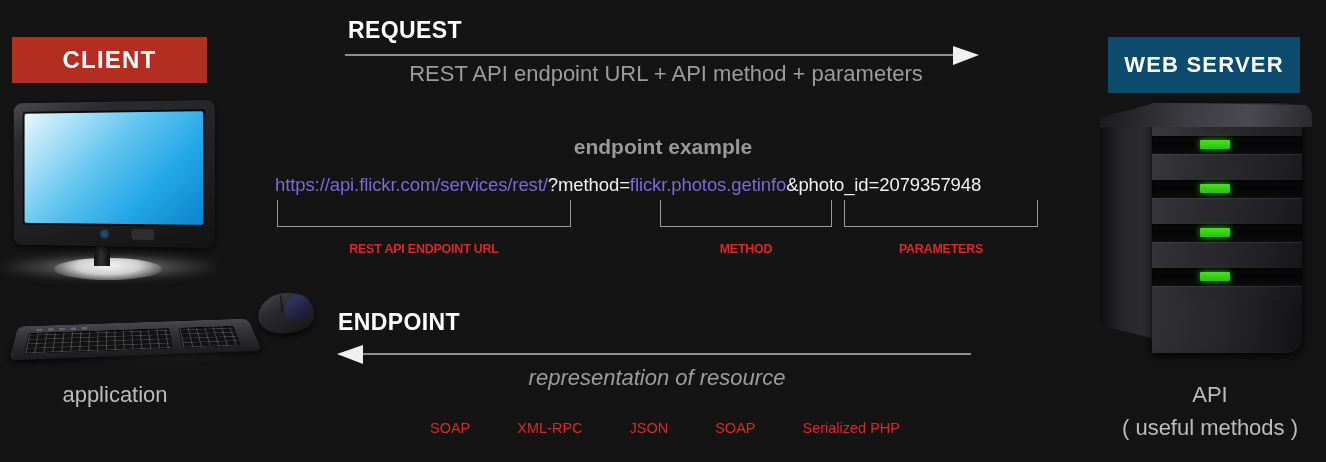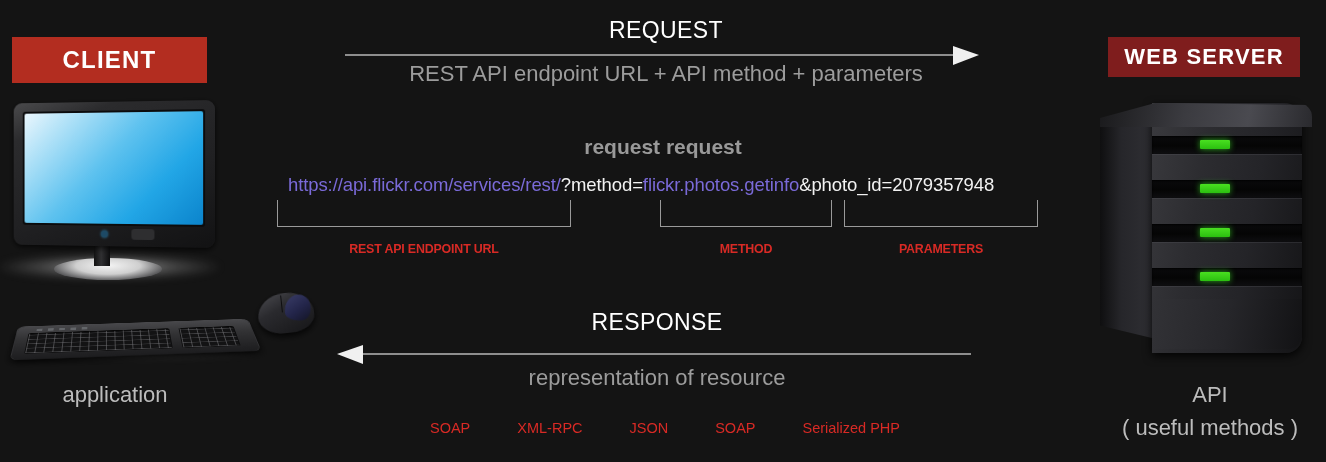--- a/index.html
+++ b/index.html
@@ -32,22 +32,22 @@
     color: #ffffff;
   }
   #client-badge {
     left: 12px; top: 37px;
     width: 195px; height: 46px;
     background: #b32d20;
     font-size: 24px;
   }
   #server-badge {
     left: 1108px; top: 37px;
-    width: 192px; height: 40px;
-    background: #7f1d1d;
+    width: 192px; height: 56px;
+    background: #0c4a6e;
     font-size: 22px;
   }
 
   
   #monitor {
     position: absolute;
     left: 2px; top: 100px;
     width: 216px; height: 160px;
   }
   .mon-bezel {
@@ -249,53 +249,53 @@
     left: 52px; top: 196px;
     width: 150px; height: 50px;
     background: linear-gradient(100deg, #323236 0%, #26262a 50%, #121214 100%);
     border-radius: 0 0 14px 0;
   }
 
   
   .flow-title {
     position: absolute;
     color: #ffffff;
-    font-weight: normal;
+    font-weight: bold;
     font-size: 23px;
     letter-spacing: .4px;
-    text-align: center;
+    text-align: left;
   }
   .flow-sub {
     position: absolute;
     color: #9c9c9c;
     font-size: 22px;
     text-align: center;
   }
   #request-title { left: 348px; top: 17px; width: 636px; }
   #request-sub   { left: 348px; top: 61px; width: 636px; }
   #response-title{ left: 338px; top: 309px; width: 638px; }
-  #response-sub  { left: 338px; top: 365px; width: 638px; }
+  #response-sub  { left: 338px; top: 365px; width: 638px; font-style: italic; }
 
   .arrow-svg { position: absolute; }
   #request-arrow  { left: 345px; top: 44px; }
   #response-arrow { left: 333px; top: 343px; }
 
   
   #request-example-label {
     position: absolute;
     left: 463px; top: 135px;
     width: 400px;
     text-align: center;
     color: #999999;
     font-weight: bold;
     font-size: 21px;
   }
   #url-line {
     position: absolute;
-    left: 288px; top: 174px;
+    left: 275px; top: 174px;
     width: 780px;
     font-size: 18.5px;
     white-space: nowrap;
     letter-spacing: -.1px;
   }
   .url-purple { color: #7a6ad8; }
   .url-white  { color: #f2f2f2; }
 
   .bracket {
     position: absolute;
@@ -387,35 +387,35 @@
 
   <div class="caption" id="client-caption">application</div>
 
   <div class="flow-title" id="request-title">REQUEST</div>
   <svg class="arrow-svg" id="request-arrow" width="636" height="22">
     <line x1="0" y1="11" x2="612" y2="11" stroke="#8e8e8e" stroke-width="2"></line>
     <polygon points="608,2 634,11 608,21" fill="#f0f0f0"></polygon>
   </svg>
   <div class="flow-sub" id="request-sub">REST API endpoint URL + API method + parameters</div>
 
-  <div id="request-example-label">request request</div>
+  <div id="request-example-label">endpoint example</div>
 
   <div id="url-line">
     <span class="url-purple">https://api.flickr.com/services/rest/</span><span class="url-white">?method=</span><span class="url-purple">flickr.photos.getinfo</span><span class="url-white">&amp;photo_id=2079357948</span>
   </div>
 
   <div class="bracket" id="bracket-endpoint"></div>
   <div class="bracket" id="bracket-method"></div>
   <div class="bracket" id="bracket-params"></div>
 
   <div class="seg-label" id="label-endpoint">REST API ENDPOINT URL</div>
   <div class="seg-label" id="label-method">METHOD</div>
   <div class="seg-label" id="label-params">PARAMETERS</div>
 
-  <div class="flow-title" id="response-title">RESPONSE</div>
+  <div class="flow-title" id="response-title">ENDPOINT</div>
   <svg class="arrow-svg" id="response-arrow" width="638" height="22">
     <line x1="26" y1="11" x2="638" y2="11" stroke="#8e8e8e" stroke-width="2"></line>
     <polygon points="30,2 4,11 30,21" fill="#f0f0f0"></polygon>
   </svg>
   <div class="flow-sub" id="response-sub">representation of resource</div>
 
   <div id="formats">
     <span>SOAP</span>
     <span>XML-RPC</span>
     <span>JSON</span>

